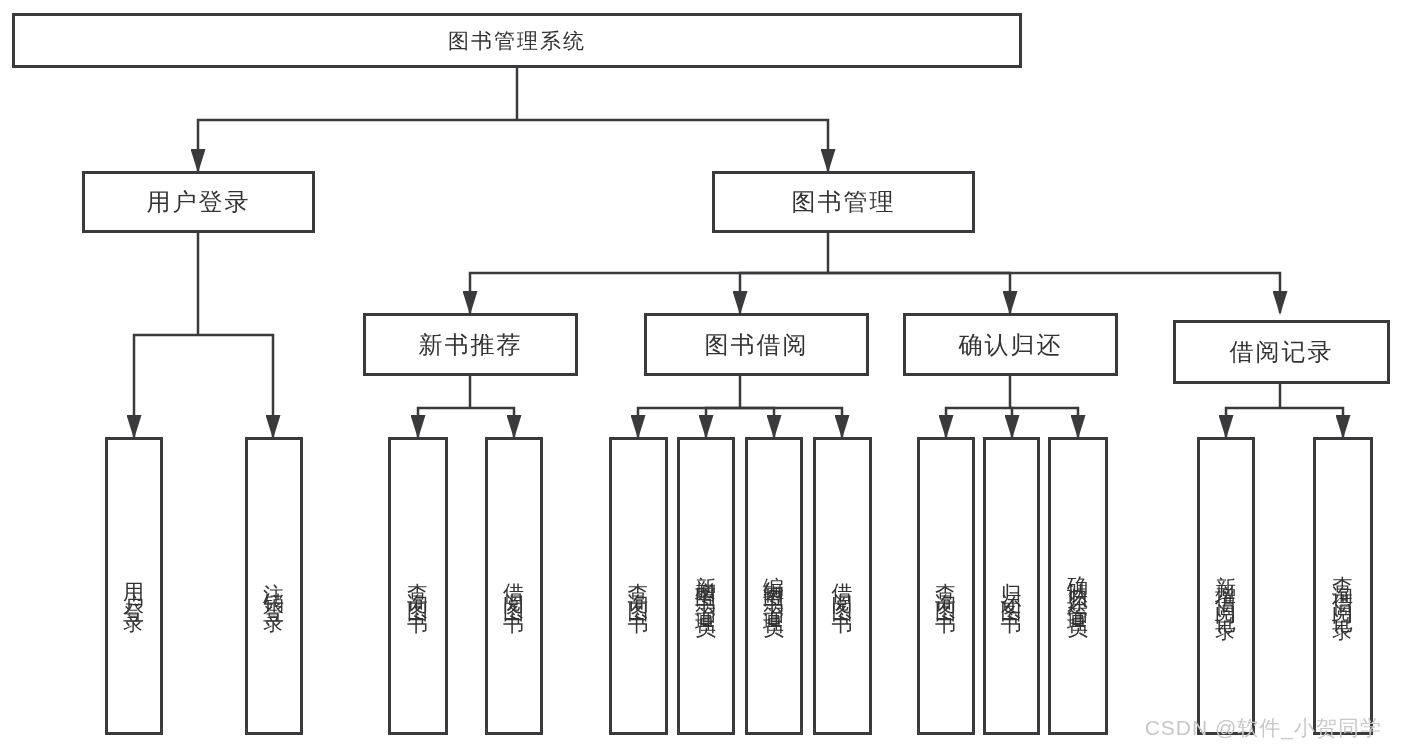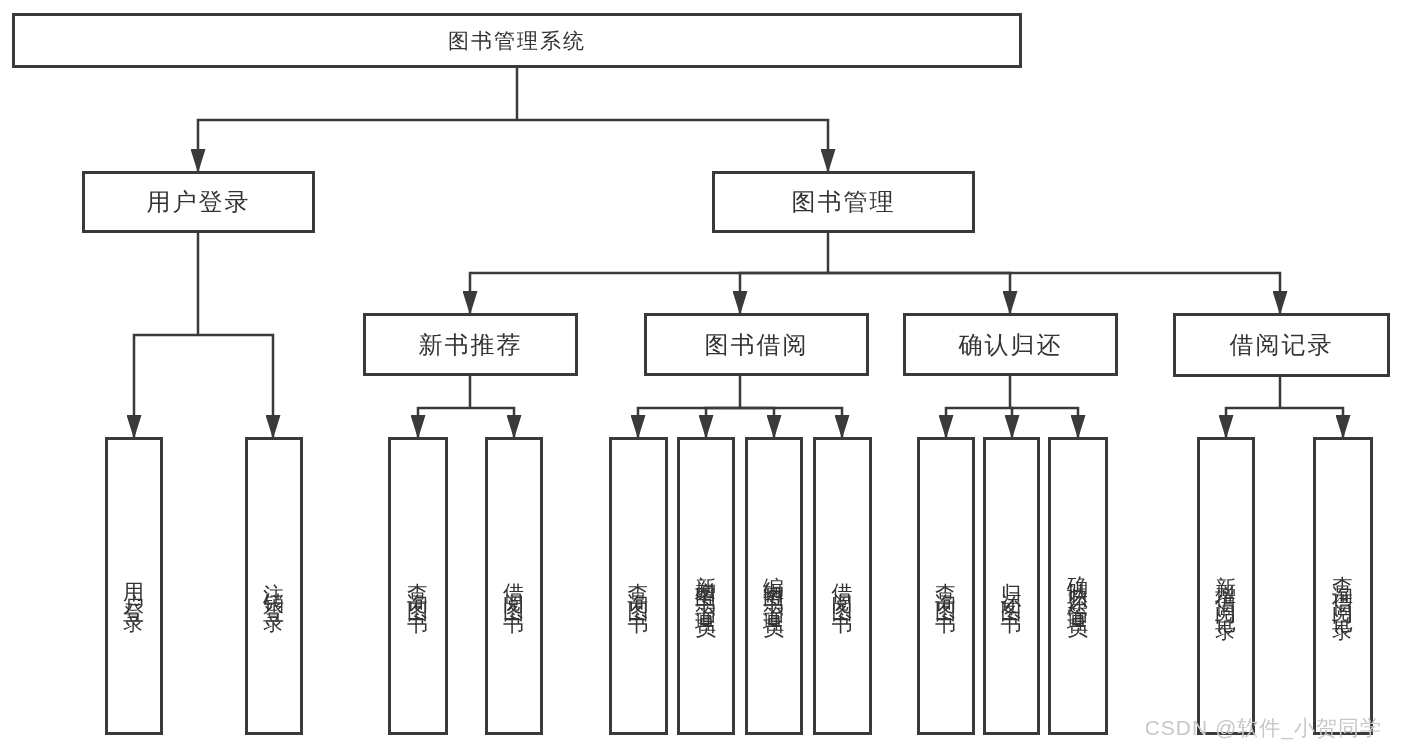--- a/index.html
+++ b/index.html
@@ -117,21 +117,21 @@
 
   <div class="node" style="left:363px;top:313px;width:215px;height:63px;">
     <span class="h-label">新书推荐</span>
   </div>
   <div class="node" style="left:644px;top:313px;width:225px;height:63px;">
     <span class="h-label">图书借阅</span>
   </div>
   <div class="node" style="left:903px;top:313px;width:215px;height:63px;">
     <span class="h-label">确认归还</span>
   </div>
-  <div class="node" style="left:1173px;top:313px;width:217px;height:64px;">
+  <div class="node" style="left:1173px;top:320px;width:217px;height:64px;">
     <span class="h-label">借阅记录</span>
   </div>
 
   <div class="node" style="left:105px;top:437px;width:58px;height:298px;">
     <span class="v-text">用户登录</span>
   </div>
   <div class="node" style="left:245px;top:437px;width:58px;height:298px;">
     <span class="v-text">注销登录</span>
   </div>
 

